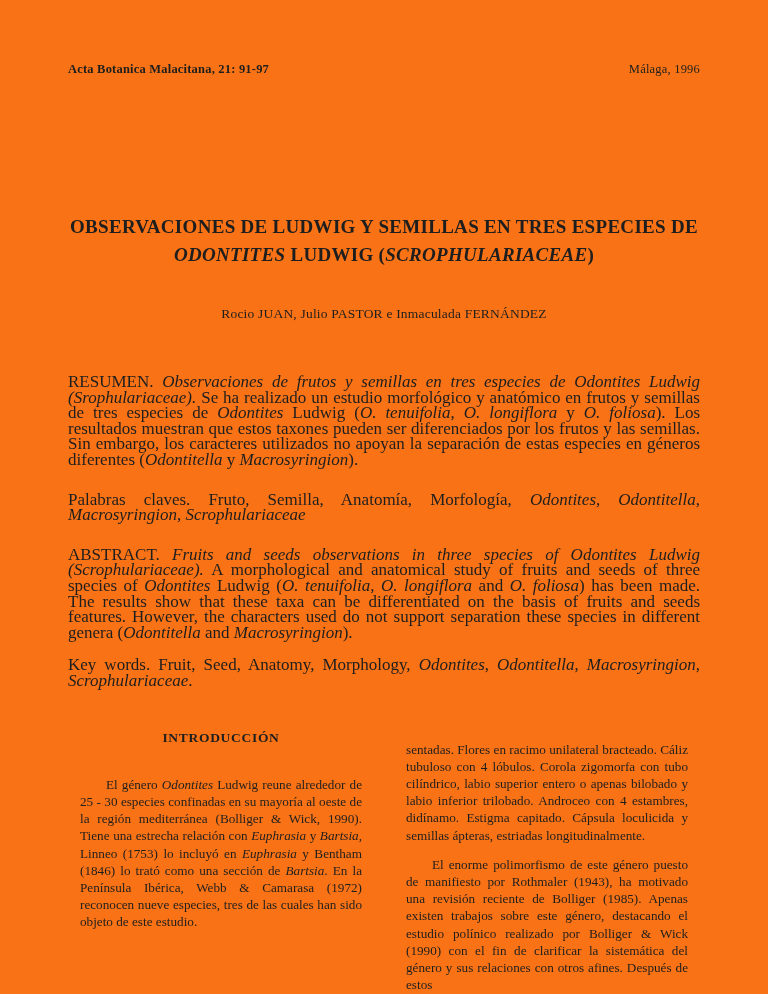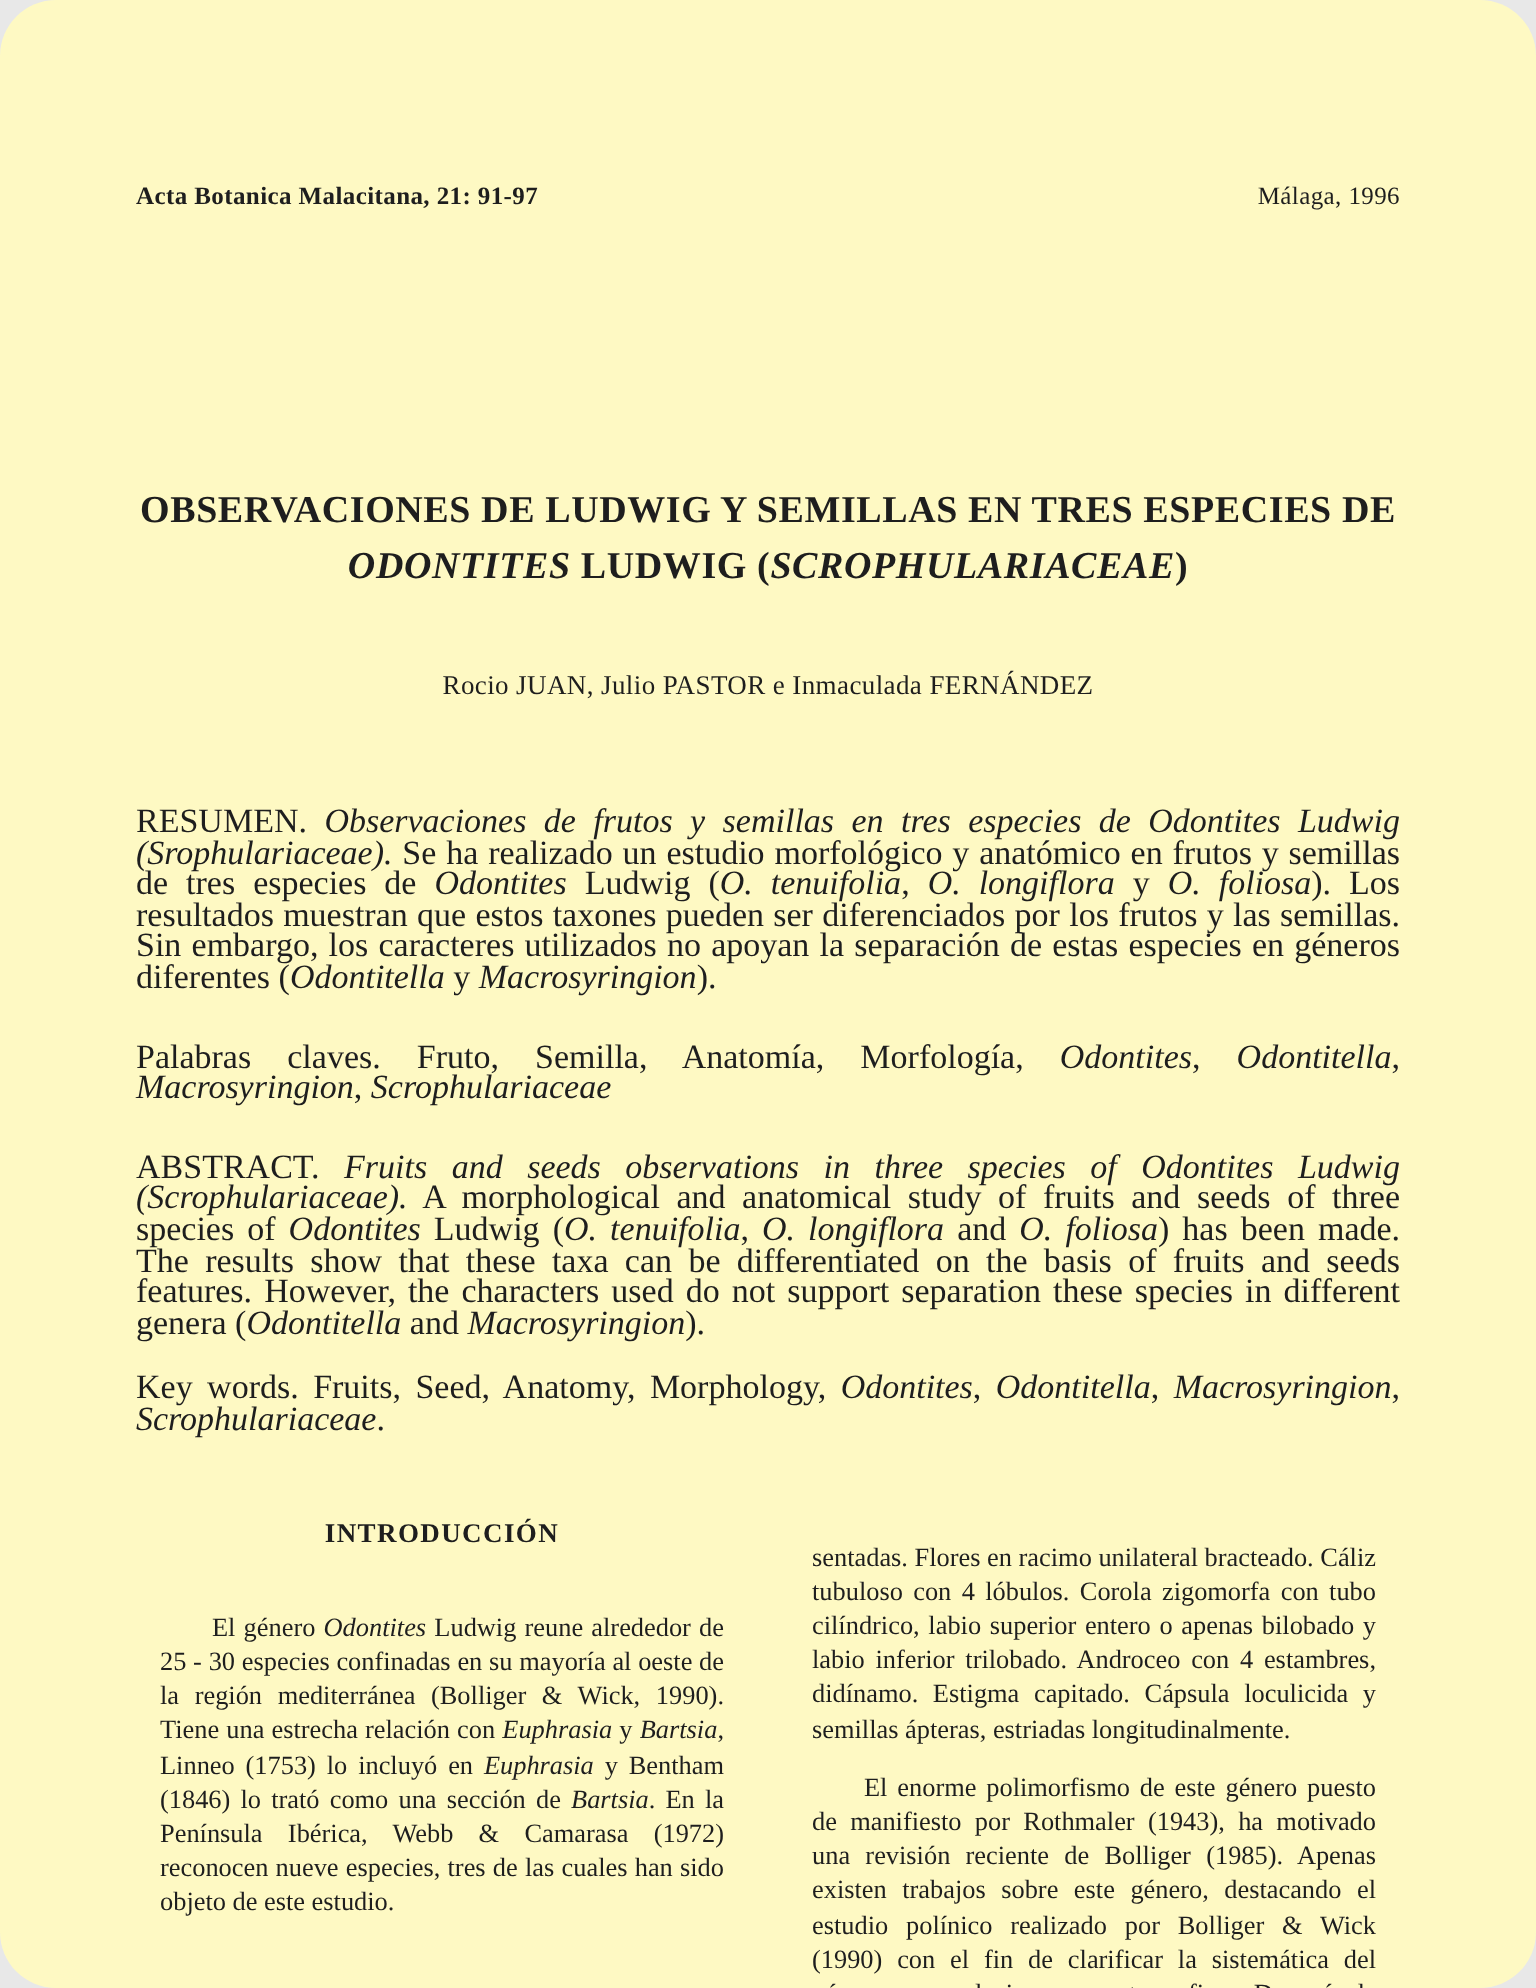--- a/index.html
+++ b/index.html
@@ -1,36 +1,35 @@
 <!DOCTYPE html>
 <html><head>
 <meta charset="utf-8">
 <style>
   html, body { margin:0; padding:0; background:#e8e8e8; }
   .page {
     width:768px; height:994px;
     margin:0 auto;
-    background:#fef9c3;
+    background:#f97316;
     color:#1e1e1e;
     font-family:"Liberation Serif", serif;
     box-sizing:border-box;
     padding:62px 68px 0 68px;
     position:relative;
     overflow:hidden;
-    border-radius:28px;
   }
   .header-row {
     display:flex;
     justify-content:space-between;
     align-items:baseline;
     font-size:12.5px;
     line-height:15px;
   }
   .journal-name { font-weight:bold; letter-spacing:0.2px; }
-  .issue-info { letter-spacing:0.2px;margin-top:29px; }
+  .issue-info { letter-spacing:0.2px; }
   .article-title {
     margin-top:136px;
     text-align:center;
     font-weight:bold;
     font-size:19px;
     line-height:28px;
     letter-spacing:0.3px;
   }
   .authors {
     margin-top:36px;
@@ -84,21 +83,21 @@
   <h1 class="article-title"><span>OBSERVACIONES DE LUDWIG Y SEMILLAS EN TRES ESPECIES DE </span><span class="it">ODONTITES</span><span> LUDWIG (</span><span class="it">SCROPHULARIACEAE</span><span>)</span></h1>
 
   <div class="authors">Rocio JUAN, Julio PASTOR e Inmaculada FERNÁNDEZ</div>
 
   <p class="block resumen"><span>RESUMEN. </span><span class="it">Observaciones de frutos y semillas en tres especies de Odontites Ludwig (Srophulariaceae).</span><span> Se ha realizado un estudio morfológico y anatómico en frutos y semillas de tres especies de </span><span class="it">Odontites</span><span> Ludwig (</span><span class="it">O. tenuifolia</span><span>, </span><span class="it">O. longiflora</span><span> y </span><span class="it">O. foliosa</span><span>). Los resultados muestran que estos taxones pueden ser diferenciados por los frutos y las semillas. Sin embargo, los caracteres utilizados no apoyan la separación de estas especies en géneros diferentes (</span><span class="it">Odontitella</span><span> y </span><span class="it">Macrosyringion</span><span>).</span></p>
 
   <p class="block palabras"><span>Palabras claves. Fruto, Semilla, Anatomía, Morfología, </span><span class="it">Odontites</span><span>, </span><span class="it">Odontitella</span><span>, </span><span class="it">Macrosyringion</span><span>, </span><span class="it">Scrophulariaceae</span></p>
 
   <p class="block abstract"><span>ABSTRACT. </span><span class="it">Fruits and seeds observations in three species of Odontites Ludwig (Scrophulariaceae).</span><span> A morphological and anatomical study of fruits and seeds of three species of </span><span class="it">Odontites</span><span> Ludwig (</span><span class="it">O. tenuifolia</span><span>, </span><span class="it">O. longiflora</span><span> and </span><span class="it">O. foliosa</span><span>) has been made. The results show that these taxa can be differentiated on the basis of fruits and seeds features. However, the characters used do not support separation these species in different genera (</span><span class="it">Odontitella</span><span> and </span><span class="it">Macrosyringion</span><span>).</span></p>
 
-  <p class="block keywords"><span>Key words. Fruits, Seed, Anatomy, Morphology, </span><span class="it">Odontites</span><span>, </span><span class="it">Odontitella</span><span>, </span><span class="it">Macrosyringion</span><span>, </span><span class="it">Scrophulariaceae</span><span>.</span></p>
+  <p class="block keywords"><span>Key words. Fruit, Seed, Anatomy, Morphology, </span><span class="it">Odontites</span><span>, </span><span class="it">Odontitella</span><span>, </span><span class="it">Macrosyringion</span><span>, </span><span class="it">Scrophulariaceae</span><span>.</span></p>
 
   <div class="columns-section">
 
     <div class="col">
       <h2 class="col-heading">INTRODUCCIÓN</h2>
       <p class="para indent"><span>El género </span><span class="it">Odontites</span><span> Ludwig reune alrededor de 25 - 30 especies confinadas en su mayoría al oeste de la región mediterránea (Bolliger &amp; Wick, 1990). Tiene una estrecha relación con </span><span class="it">Euphrasia</span><span> y </span><span class="it">Bartsia</span><span>, Linneo (1753) lo incluyó en </span><span class="it">Euphrasia</span><span> y Bentham (1846) lo trató como una sección de </span><span class="it">Bartsia</span><span>. En la Península Ibérica, Webb &amp; Camarasa (1972) reconocen nueve especies, tres de las cuales han sido objeto de este estudio.</span></p>
     </div>
 
     <div class="col">
       <p class="para"><span>sentadas. Flores en racimo unilateral bracteado. Cáliz tubuloso con 4 lóbulos. Corola zigomorfa con tubo cilíndrico, labio superior entero o apenas bilobado y labio inferior trilobado. Androceo con 4 estambres, didínamo. Estigma capitado. Cápsula loculicida y semillas ápteras, estriadas longitudinalmente.</span></p>

